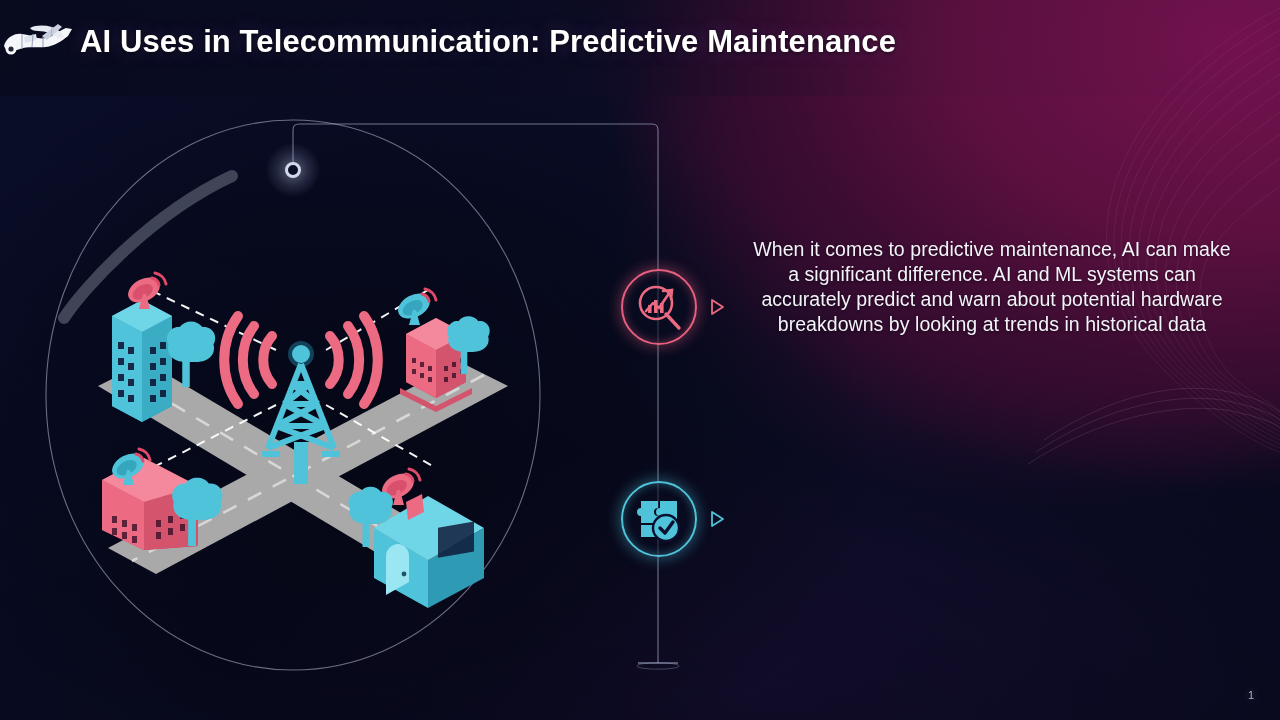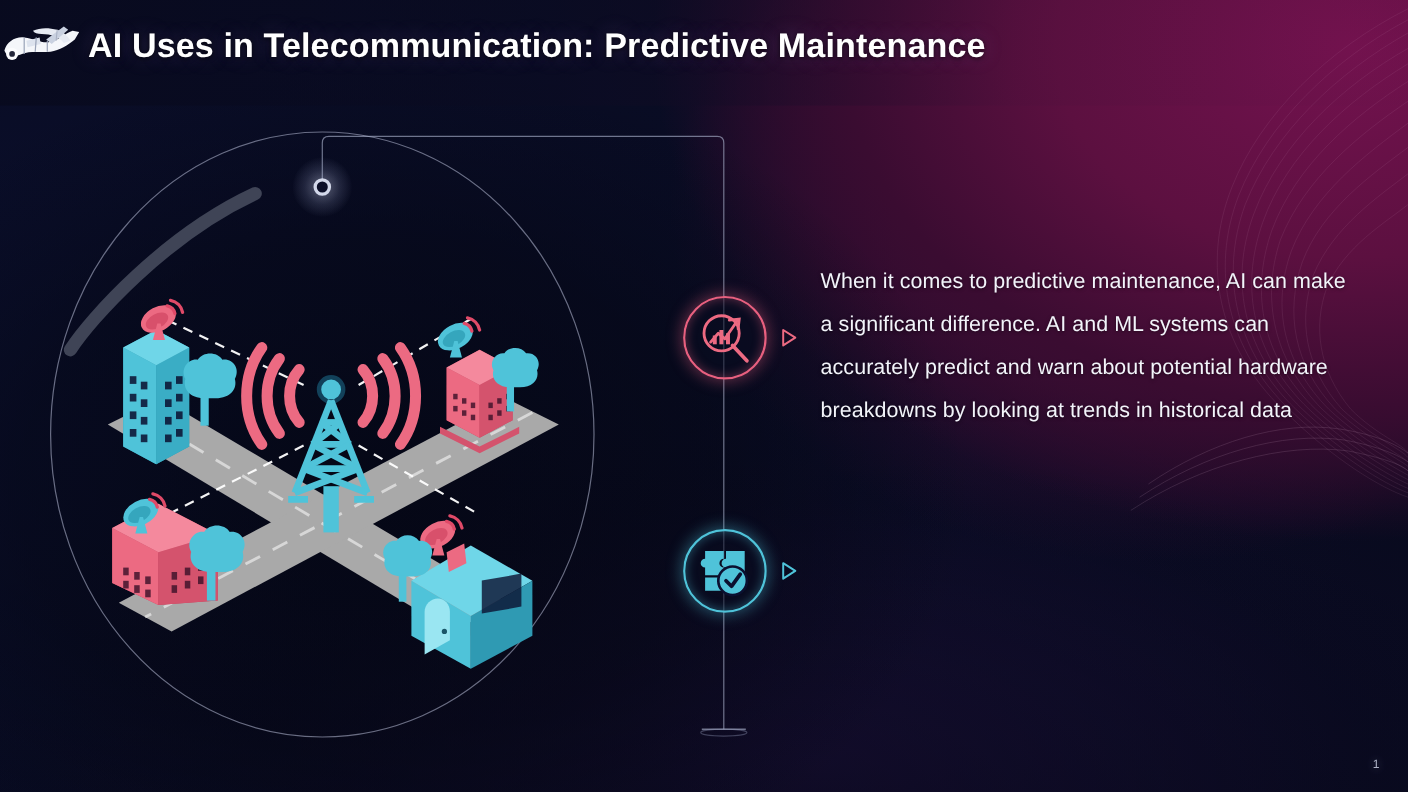--- a/index.html
+++ b/index.html
@@ -4,20 +4,21 @@
 <style>
   * { margin:0; padding:0; box-sizing:border-box; }
   html, body {
     width:1280px; height:720px; overflow:hidden;
     background:#080a1e;
     font-family:"Liberation Sans", sans-serif;
   }
   .slide {
     position:relative; width:1280px; height:720px; overflow:hidden;
     background:#0a0c22;
+    text-align:center;
   }
   
   .bg-base {
     position:absolute; inset:0;
     background:
       radial-gradient(ellipse 62% 78% at 96% 6%,  #74124f 0%, #5c1040 34%, #3a0c31 58%, rgba(20,10,40,0) 80%),
       radial-gradient(ellipse 46% 60% at 82% 26%, #5b1043 0%, rgba(60,12,50,0.55) 45%, rgba(20,10,40,0) 75%),
       radial-gradient(ellipse 70% 60% at 58% 96%, #1a1038 0%, rgba(14,12,40,0.4) 55%, rgba(10,12,34,0) 80%),
       radial-gradient(ellipse 90% 90% at 8% 55%,  #0b1030 0%, #090c24 60%, #080a1e 100%),
       linear-gradient(110deg, #080b20 0%, #0a0c26 34%, #1c0d34 58%, #3d0f3a 78%, #5d1142 100%);
@@ -68,21 +69,21 @@
   .badge .ico { position:absolute; inset:12px; }
   .badge1 { left:621px; top:269px; --c:#e8607f; --glow:rgba(232,96,127,.40); }
   .badge2 { left:621px; top:481px; --c:#4fc3d9; --glow:rgba(79,195,217,.40); }
   .pointer { position:absolute; width:16px; height:18px; }
   .pointer1 { left:709px; top:298px; }
   .pointer2 { left:709px; top:510px; }
 
   
   .body-text {
     position:absolute; color:#f2f4fa;
-    font-size:19.5px; line-height:39px; letter-spacing:.05px;
+    font-size:19.5px; line-height:25px; letter-spacing:.05px;
     text-shadow:0 1px 3px rgba(0,0,0,.5);
   }
   .text1 { left:746px; top:237px; width:492px; }
   .text2 { left:746px; top:478px; width:492px; }
 
   
   .page-num {
     position:absolute; right:26px; bottom:19px;
     font-size:11px; color:#c9cde0; opacity:.85;
     text-shadow:0 0 8px rgba(180,190,230,.5);

